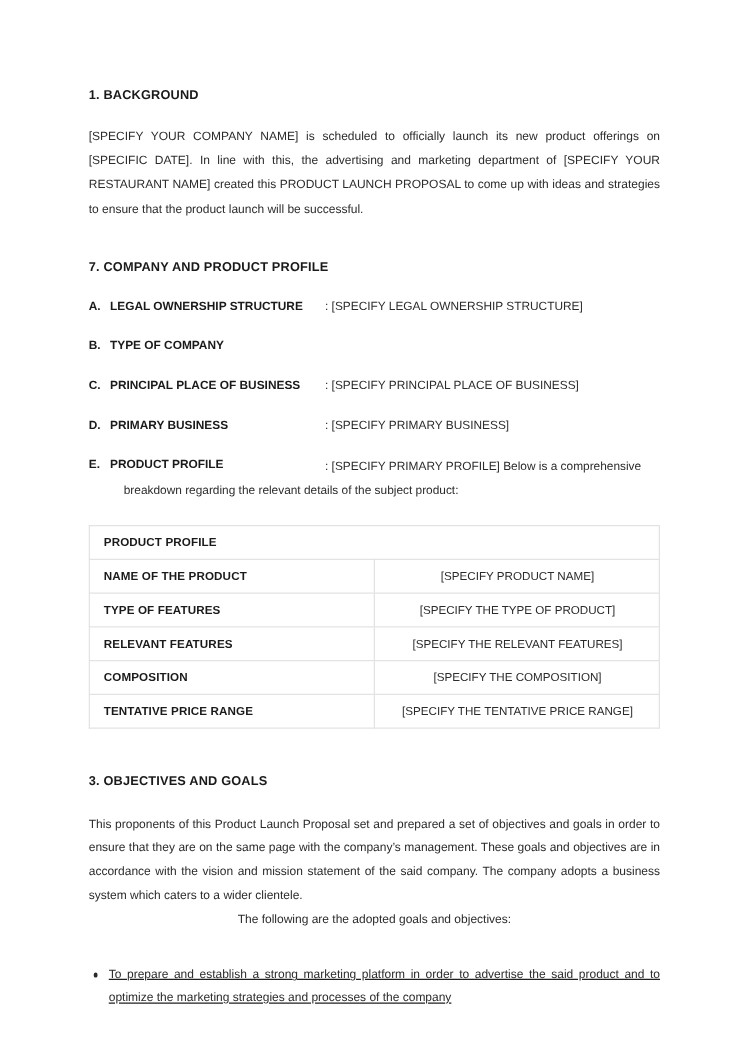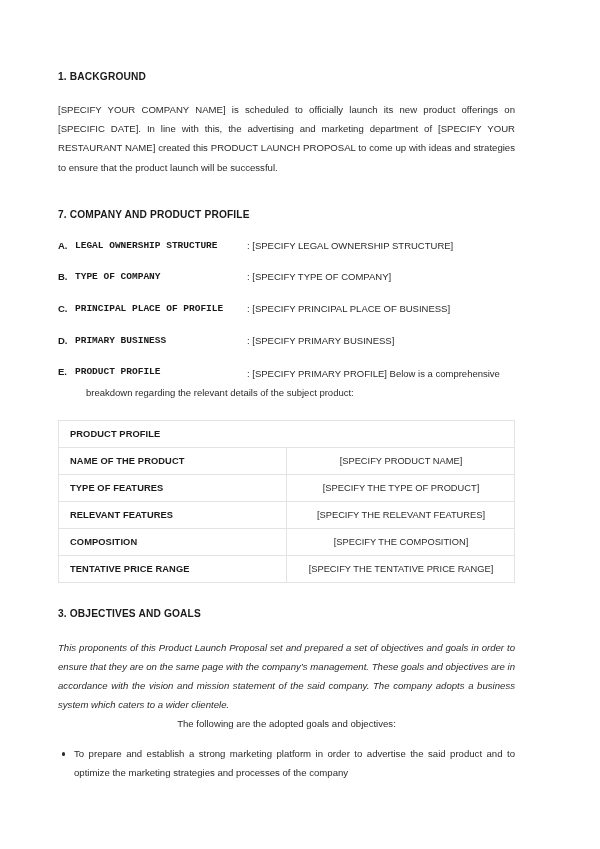--- a/index.html
+++ b/index.html
@@ -15,48 +15,48 @@
   .page {
     position: relative;
     width: 600px;
     height: 849px;
     background: #ffffff;
     overflow: hidden;
     box-sizing: border-box;
   }
   .content {
     position: absolute;
-    left: 58px;
+    left: 71px;
     top: 0;
     width: 457px;
   }
 
   
   .heading {
     font-size: 10.2px;
     font-weight: bold;
     letter-spacing: 0.15px;
     color: #1a1a1a;
     line-height: 1.3;
   }
   #sec-background-heading { margin-top: 70px; }
   #sec-company-heading    { margin-top: 31px; }
-  #sec-objectives-heading { margin-top: 24px; }
+  #sec-objectives-heading { margin-top: 36px; }
 
   
   .para {
     font-size: 9.6px;
     line-height: 19.1px;
     text-align: justify;
     text-justify: inter-word;
     color: #2b2b2b;
     margin: 0;
   }
   #background-para { margin-top: 17px; }
-  #objectives-para { margin-top: 17px; font-style: italic; }
+  #objectives-para { margin-top: 17px; }
   .para-tight {
     font-size: 9.6px;
     line-height: 19.1px;
     text-align: center;
     color: #2b2b2b;
     margin: 0;
   }
 
   
   .profile-list {
@@ -74,21 +74,20 @@
     flex: 0 0 17px;
     font-weight: bold;
     color: #1a1a1a;
   }
   .profile-label {
     font-weight: bold;
     color: #1a1a1a;
     flex: 0 0 172px;
     width: 172px;
     white-space: nowrap;
-    font-family: Liberation Mono, monospace;
   }
   .profile-value {
     color: #2b2b2b;
     flex: 1 1 auto;
   }
   .profile-row.wrapped .profile-value {
     line-height: 19.1px;
   }
   .profile-value .cont {
     display: block;
@@ -121,23 +120,24 @@
     text-align: center;
   }
   .pp-table td.head {
     font-weight: bold;
     color: #1a1a1a;
     letter-spacing: 0.1px;
   }
 
   
   .goal-list {
-    margin-top: 11px;
+    margin-top: 25px;
     list-style: none;
     padding: 0;
+    text-decoration: underline;
   }
   .goal-item {
     position: relative;
     padding-left: 16px;
     margin-bottom: 8px;
     font-size: 9.6px;
     line-height: 19.1px;
     text-align: justify;
     color: #2b2b2b;
   }
@@ -167,26 +167,25 @@
 
       <div class="profile-row">
         <span class="profile-letter">A.</span>
         <span class="profile-label">LEGAL OWNERSHIP STRUCTURE</span>
         <span class="profile-value">: [SPECIFY LEGAL OWNERSHIP STRUCTURE]</span>
       </div>
 
       <div class="profile-row">
         <span class="profile-letter">B.</span>
         <span class="profile-label">TYPE OF COMPANY</span>
-        <span class="profile-value">: [SPECIFY TYPE OF COMPANY]</span>
       </div>
 
       <div class="profile-row">
         <span class="profile-letter">C.</span>
-        <span class="profile-label">PRINCIPAL PLACE OF PROFILE</span>
+        <span class="profile-label">PRINCIPAL PLACE OF BUSINESS</span>
         <span class="profile-value">: [SPECIFY PRINCIPAL PLACE OF BUSINESS]</span>
       </div>
 
       <div class="profile-row">
         <span class="profile-letter">D.</span>
         <span class="profile-label">PRIMARY BUSINESS</span>
         <span class="profile-value">: [SPECIFY PRIMARY BUSINESS]</span>
       </div>
 
       <div class="profile-row wrapped">

